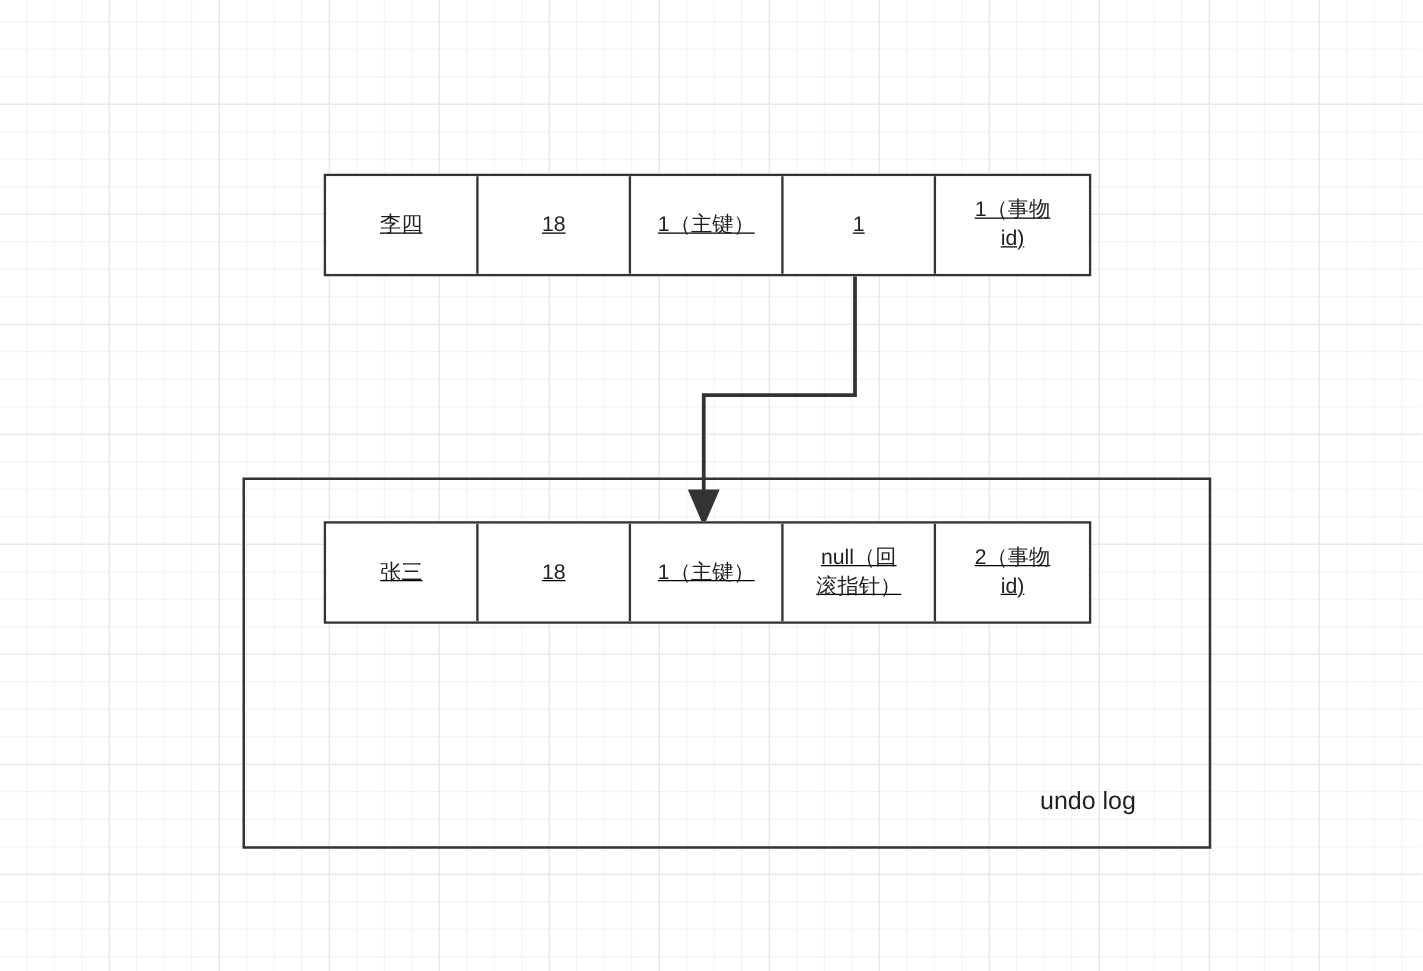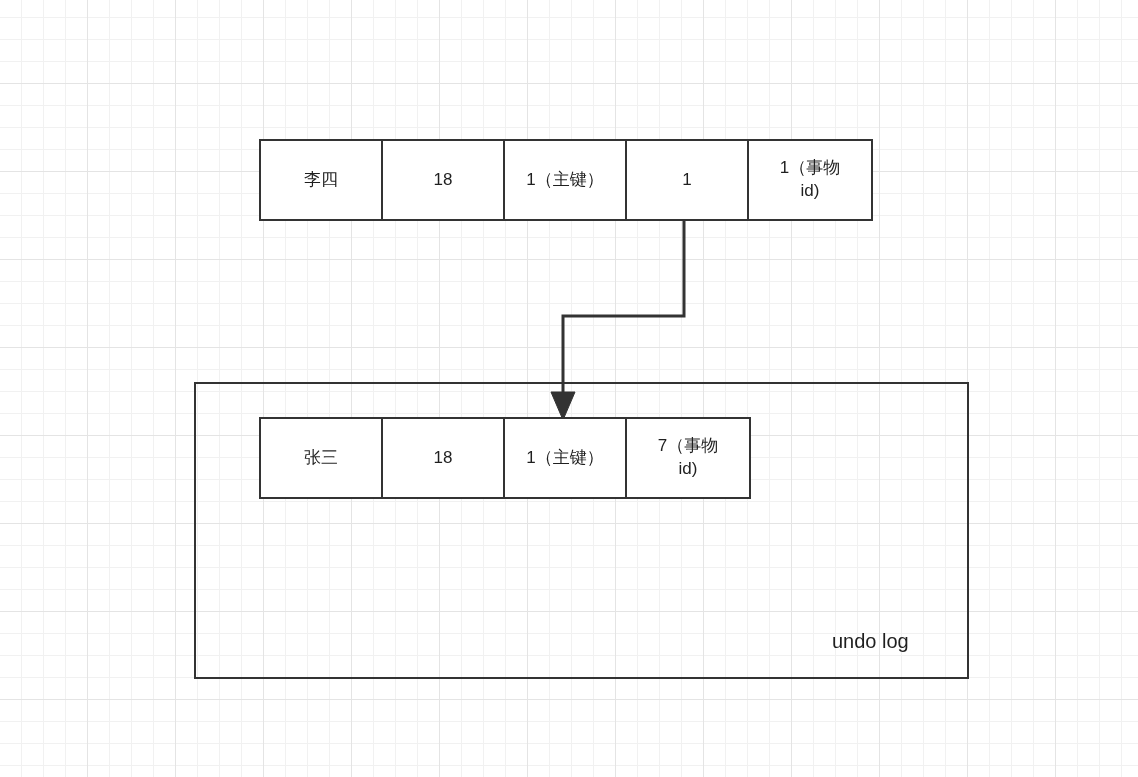--- a/index.html
+++ b/index.html
@@ -27,20 +27,21 @@
     font-family: "Liberation Sans", "DejaVu Sans", sans-serif;
   }
 
   
   .record-row {
     position: absolute;
     display: flex;
     box-sizing: border-box;
     border: 2px solid #333333;
     background: #ffffff;
+    text-decoration: underline;
   }
   .record-cell {
     box-sizing: border-box;
     width: 122px;
     height: 78px;
     border-right: 2px solid #333333;
     display: flex;
     align-items: center;
     justify-content: center;
     text-align: center;
@@ -115,17 +116,19 @@
 id)</div>
   </div>
 
   <div id="undo-log-box"></div>
   <div id="undo-log-label">undo log</div>
 
   <div class="record-row" id="undo-record">
     <div class="record-cell">张三</div>
     <div class="record-cell">18</div>
     <div class="record-cell">1（主键）</div>
-    <div class="record-cell">7（事物
+    <div class="record-cell">null（回
+滚指针）</div>
+    <div class="record-cell">2（事物
 id)</div>
   </div>
 
 </div>
 
 </body></html>

